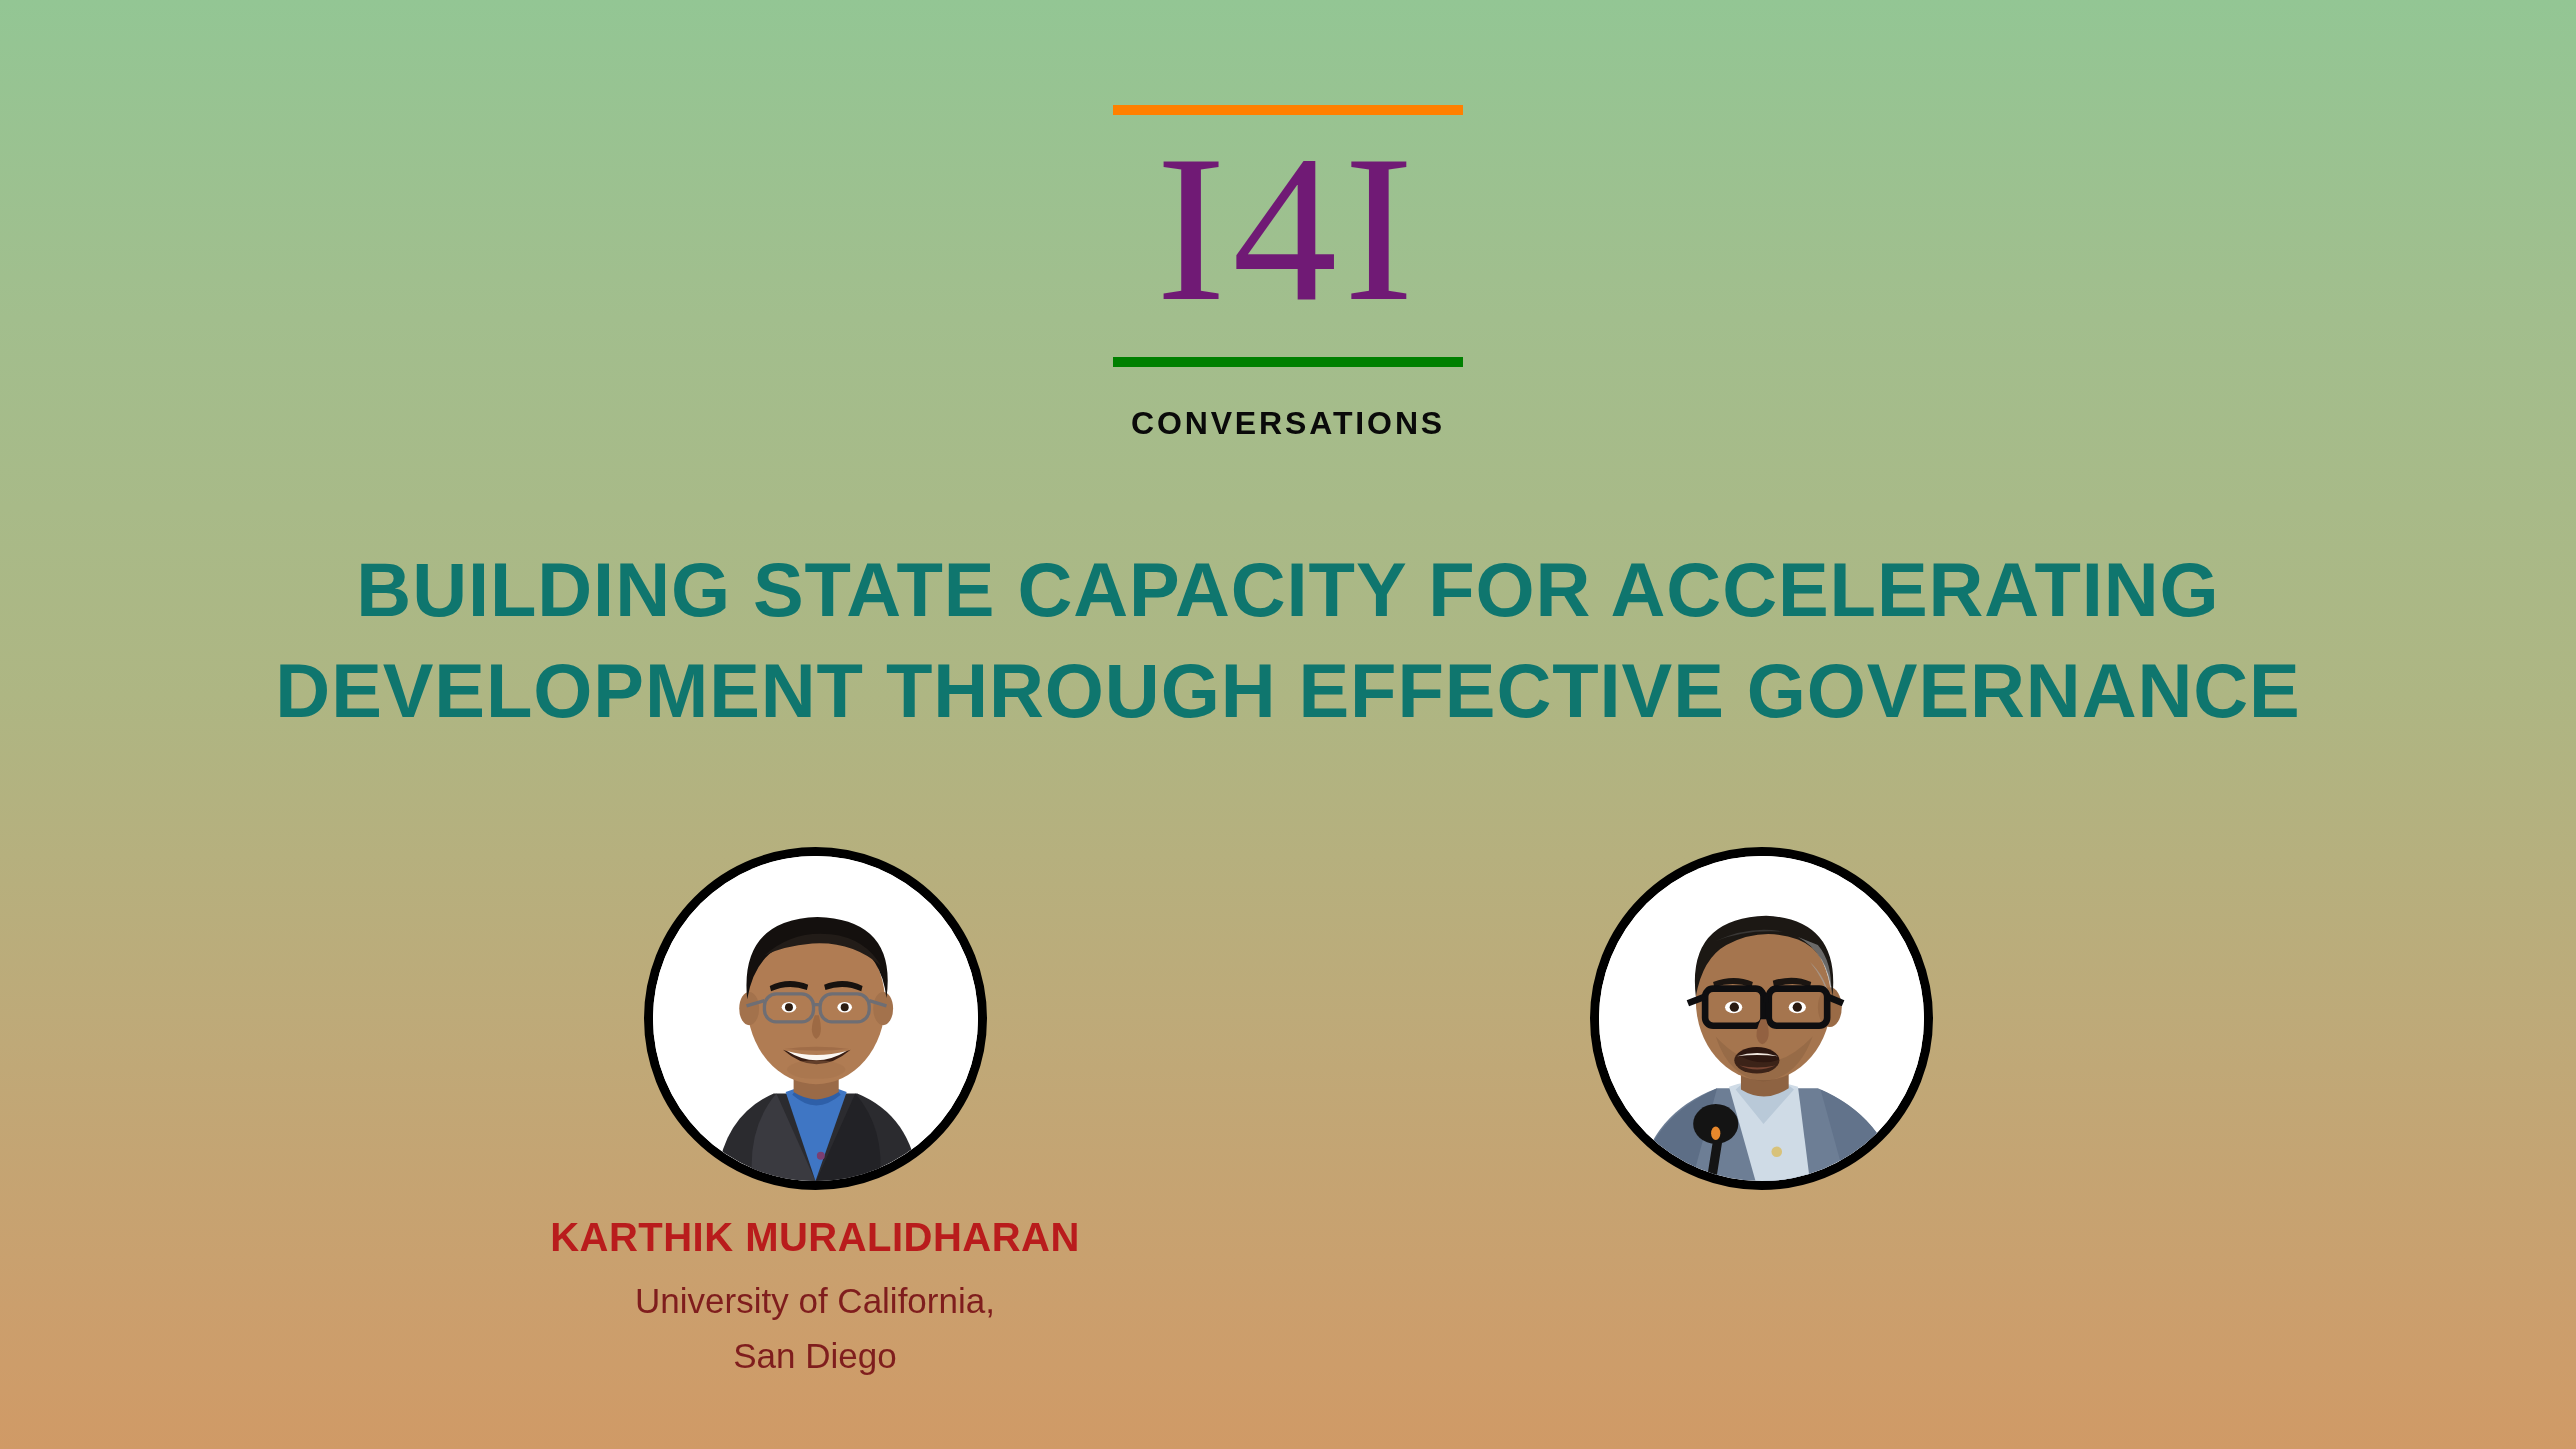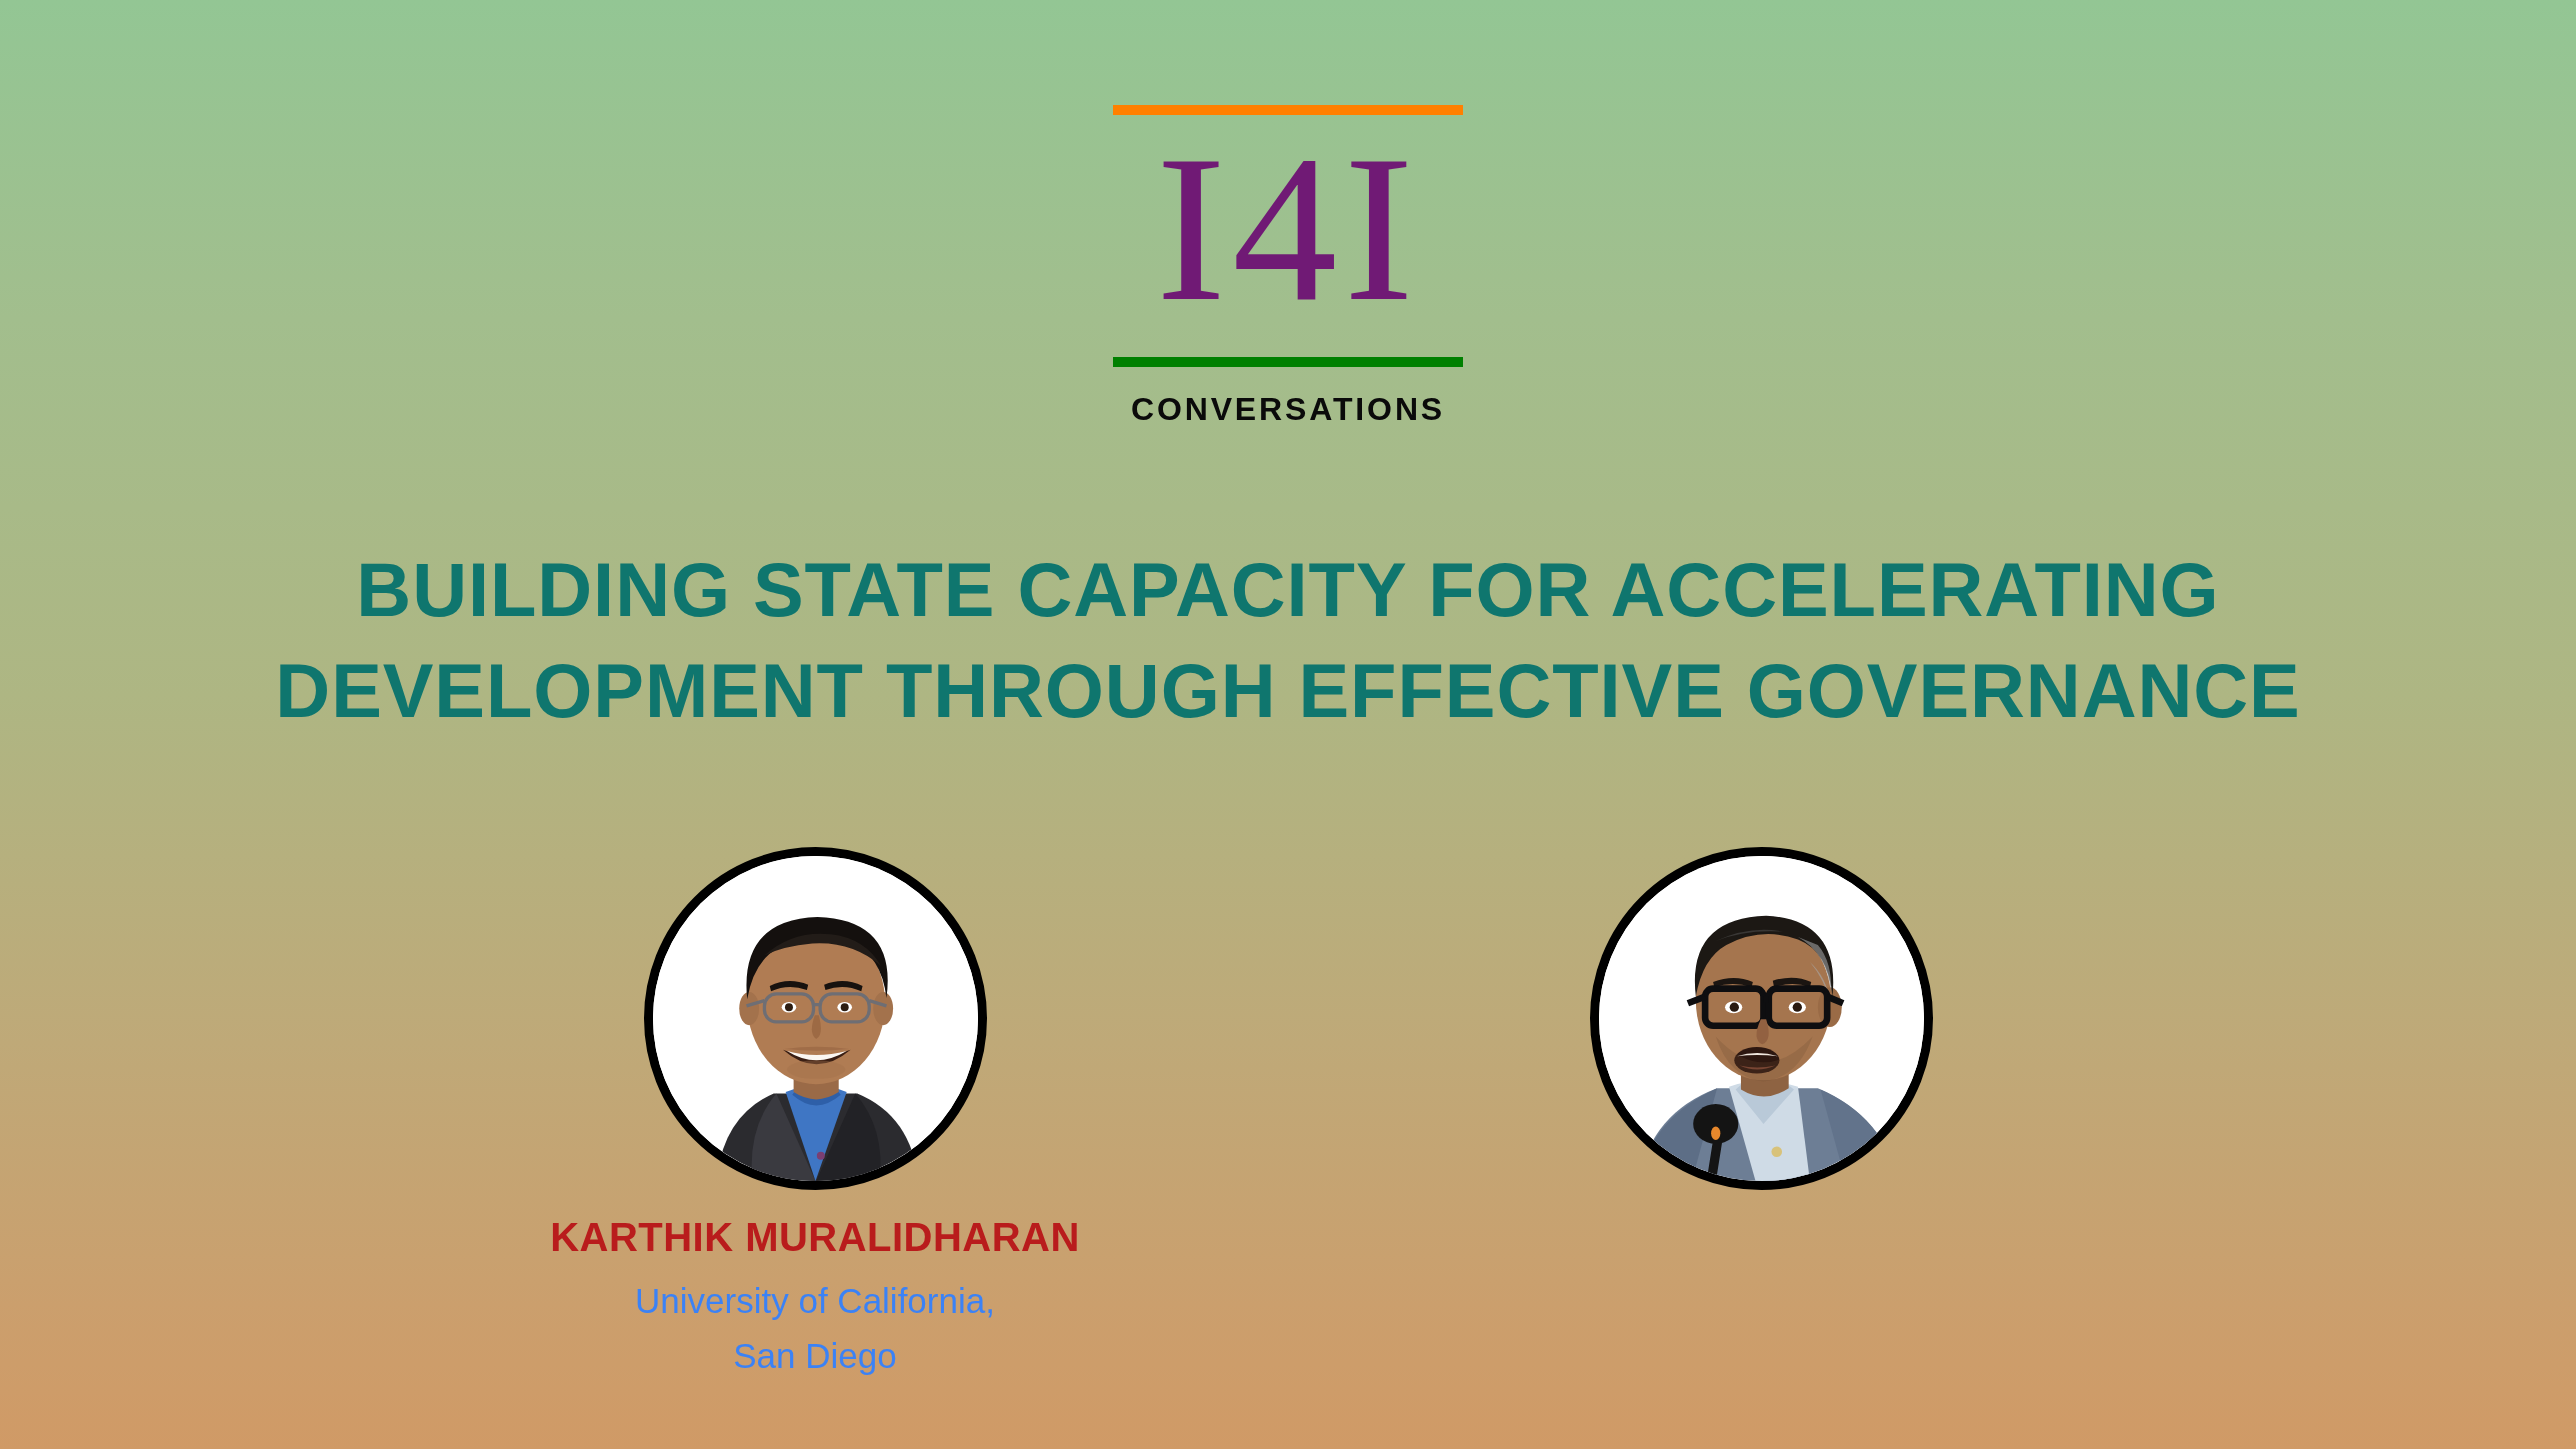--- a/index.html
+++ b/index.html
@@ -59,21 +59,21 @@
     padding: 0 0 19.6px 0;
     white-space: pre;
   }
 
   .logo-caption {
     font-family: "Liberation Sans", sans-serif;
     font-weight: 700;
     font-size: 32px;
     letter-spacing: 0.09em;
     color: #0a0a0a;
-    margin-top: 24px;
+    margin-top: 38px;
     white-space: nowrap;
   }
 
   
   .title-block {
     position: absolute;
     left: 50%;
     top: 539px;
     transform: translateX(-50%);
     width: 2170px;
@@ -134,21 +134,21 @@
     white-space: pre;
     text-align: center;
   }
 
   .speaker-affil {
     margin-top: 12.6px;
     font-family: "Liberation Sans", sans-serif;
     font-weight: 400;
     font-size: 35px;
     line-height: 1.58;
-    color: #3b82f6;
+    color: #7f1d1d;
     text-align: center;
     max-width: 434px;
   }
 </style>
 </head>
 <body>
 
 <div class="stage">
 
   <div class="logo-block">

